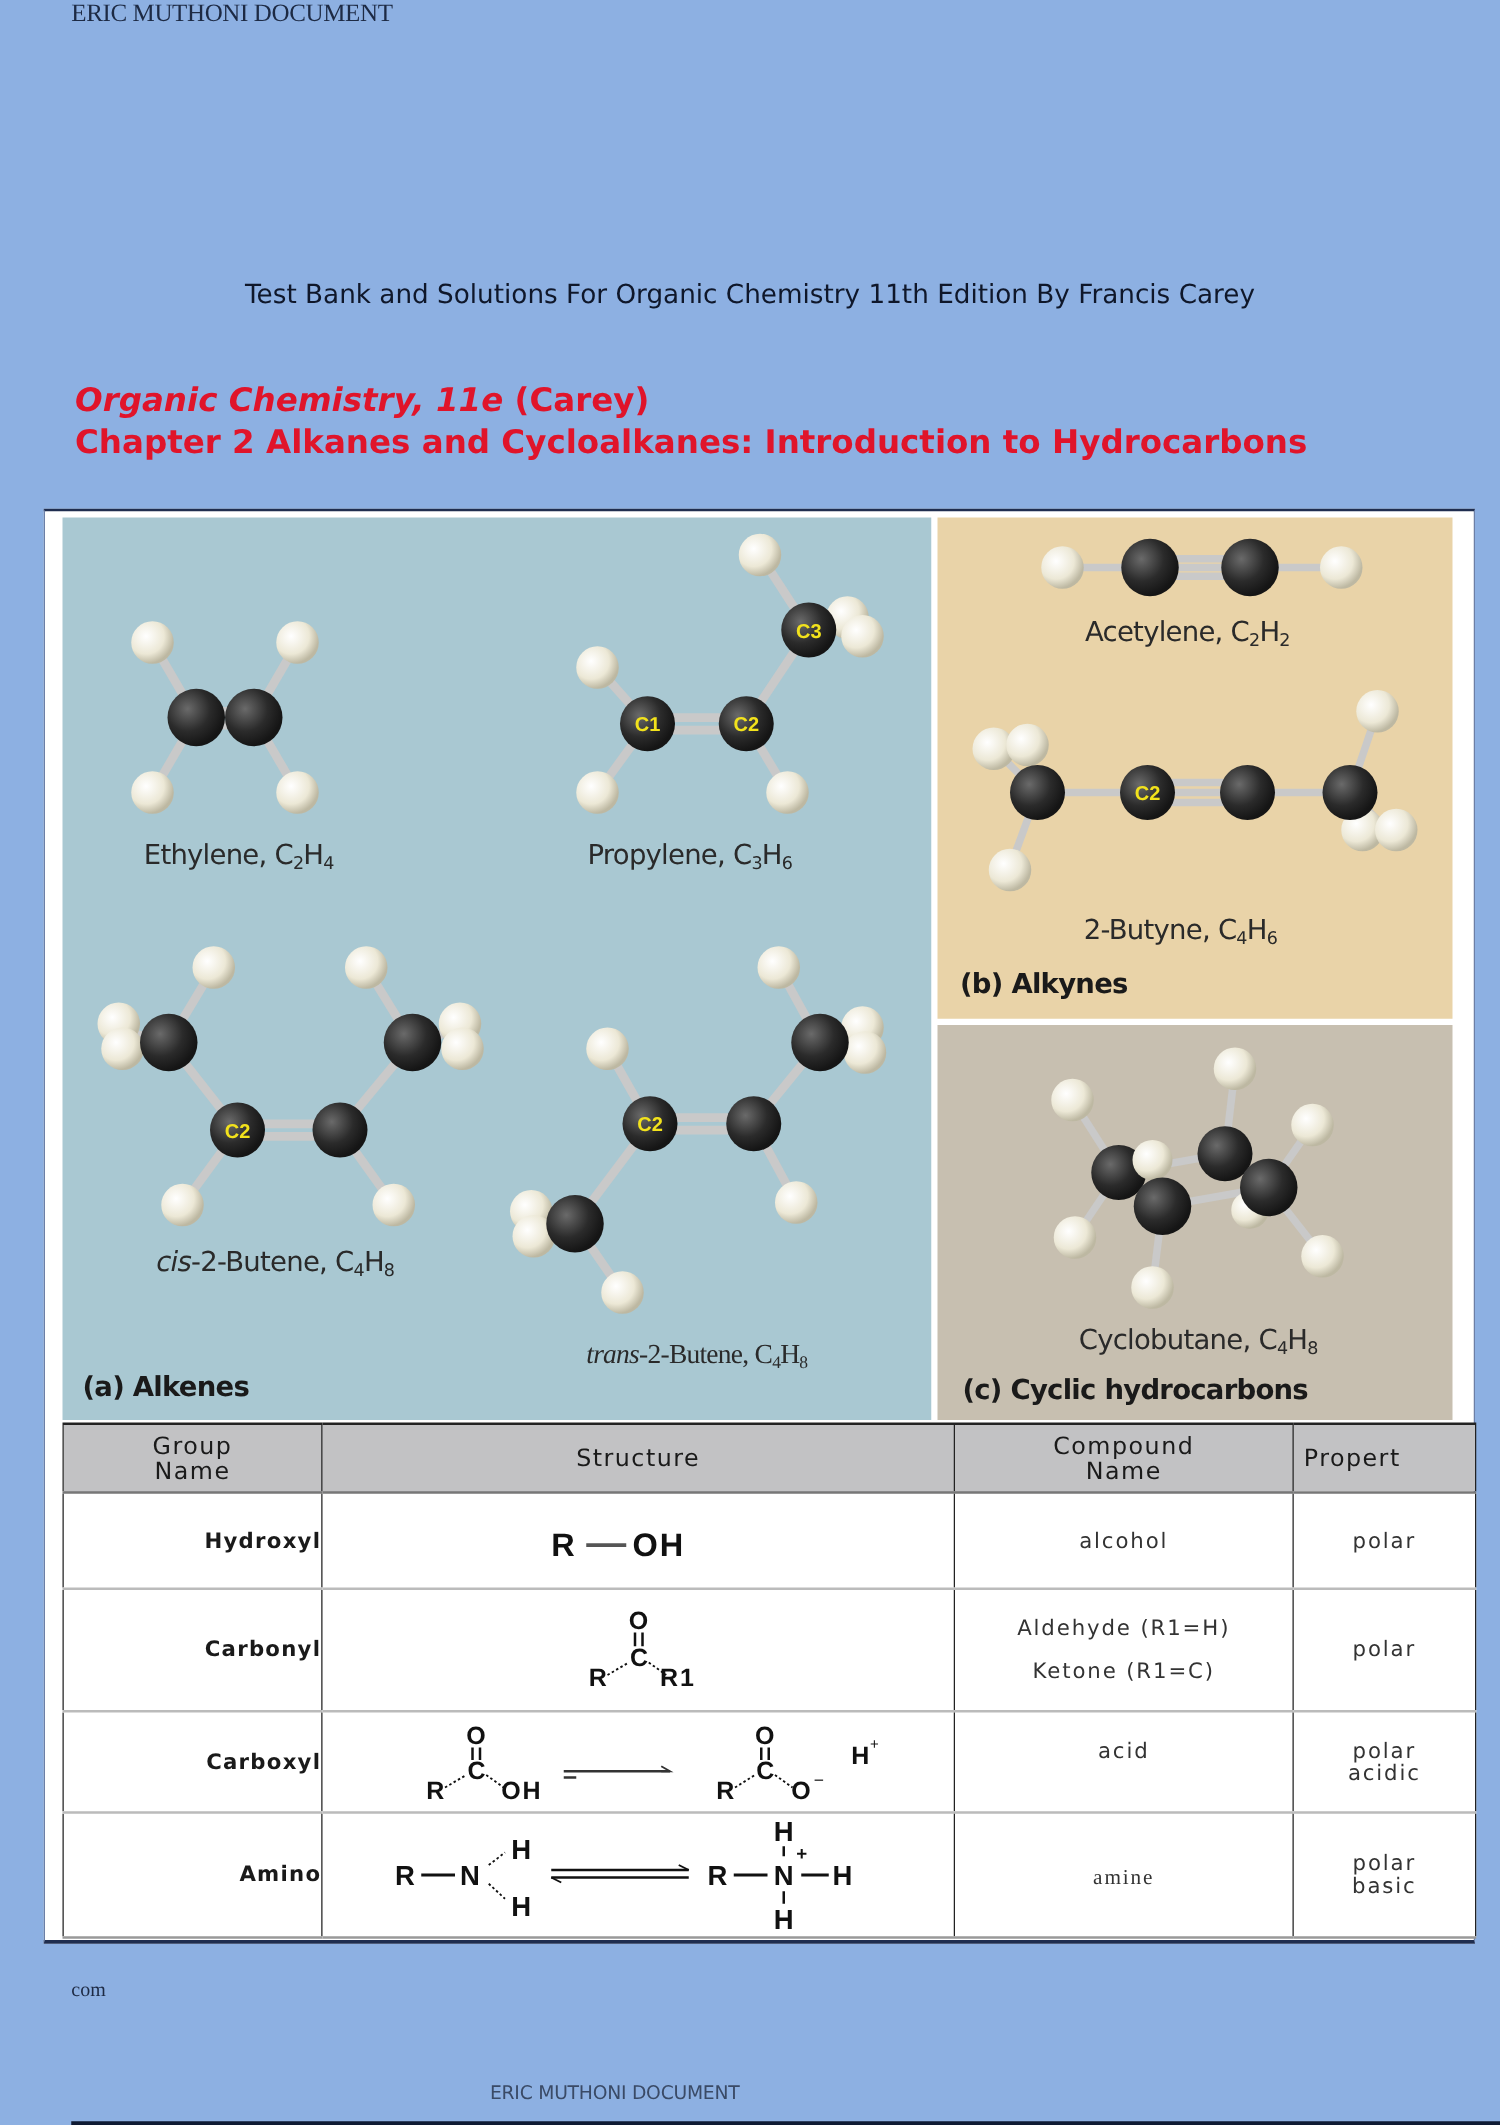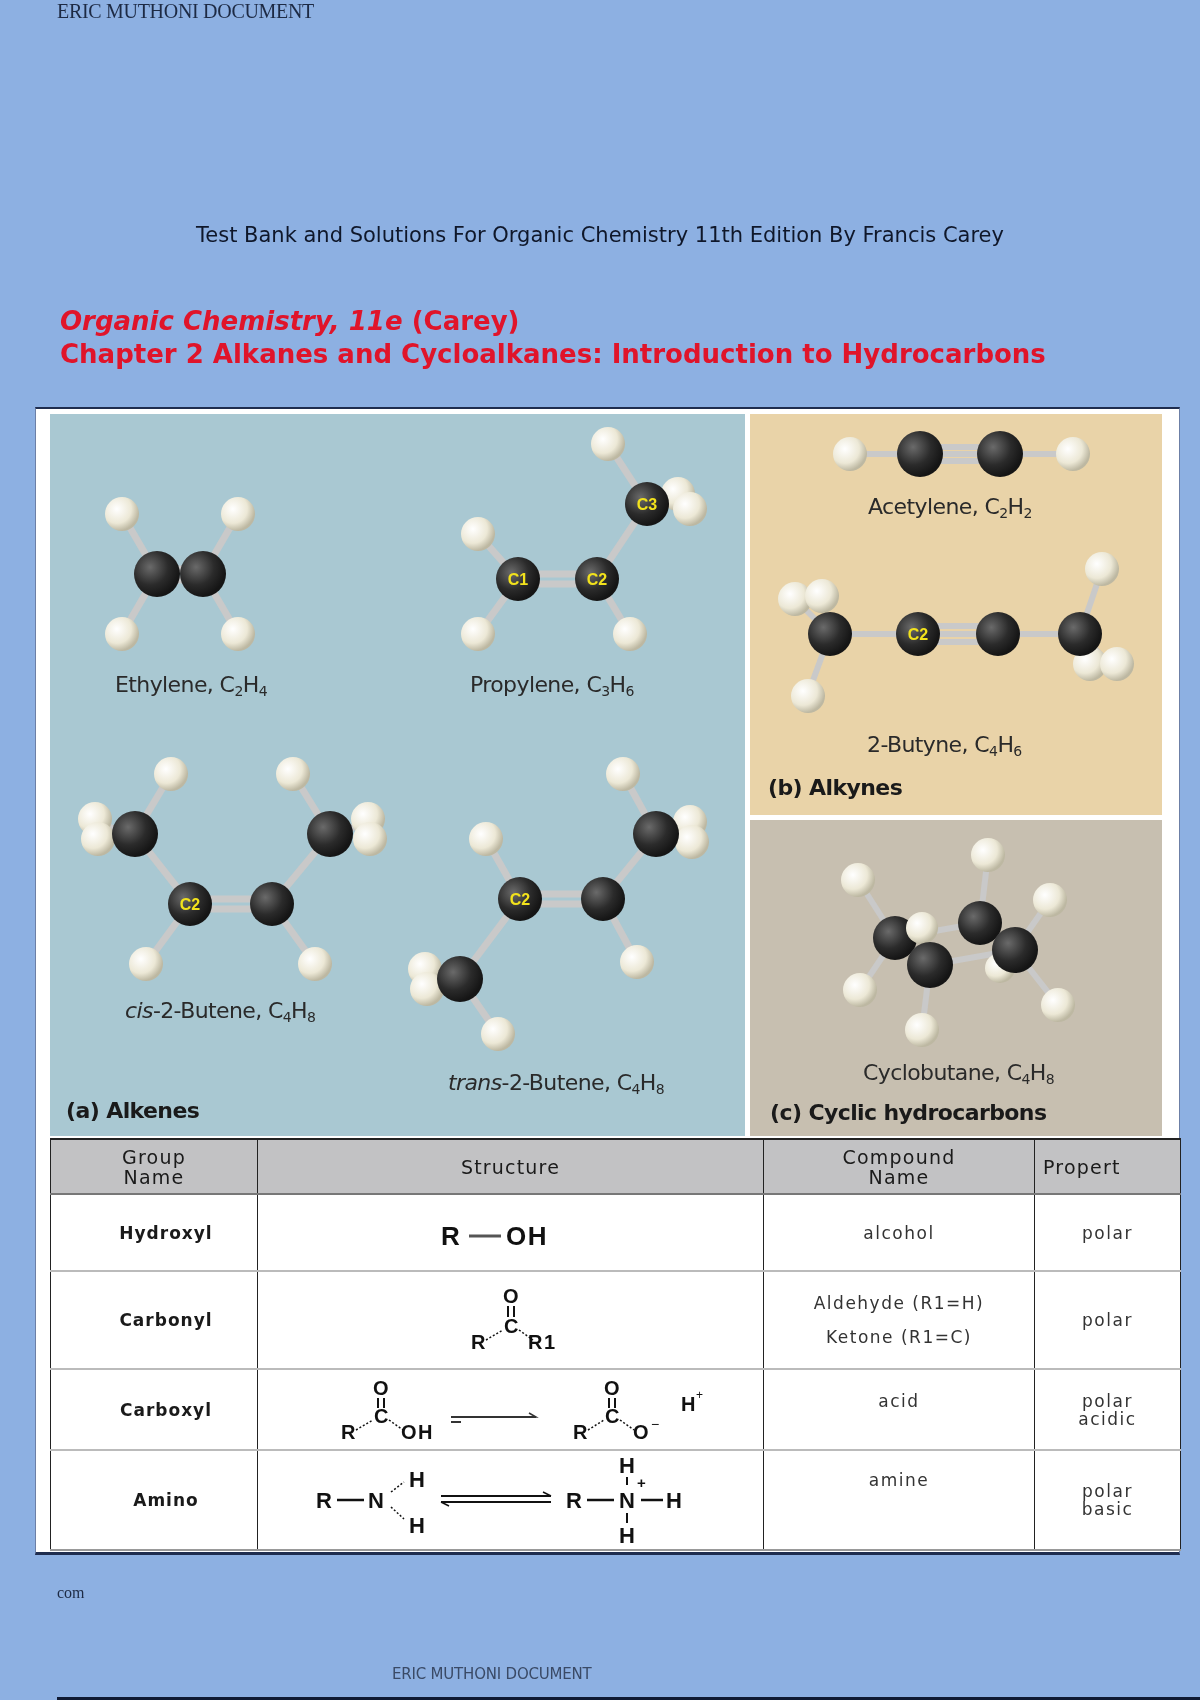--- a/index.html
+++ b/index.html
@@ -70,21 +70,21 @@
     border-top: 2px solid #222; border-bottom: 2px solid #777;
     height: 55px; text-align: center; vertical-align: middle;
   }
   .fg-table td {
     background: #ffffff; color: #1a1a1a;
     border-left: 1.5px solid #222; border-right: 1.5px solid #222;
     border-bottom: 2px solid #bbbbbb;
     text-align: center; vertical-align: middle;
     font-size: 17px; letter-spacing: 1.5px;
   }
-  .fg-table td.grp { font-weight: bold; text-align: center; padding-left: 24px; font-size: 17px; letter-spacing: 1px; border-radius: 12px; }
+  .fg-table td.grp { font-weight: bold; text-align: right; padding-left: 24px; font-size: 17px; letter-spacing: 1px; border-radius: 12px; }
   .fg-table td.cmp { color: #333; line-height: 34px; }
   .fg-table td.prop { color: #333; line-height: 18px; }
   .fg-table tr:last-child td { border-bottom: 2px solid #999; }
   .struct-svg { display: block; margin: 0 auto; }
   .footer-left {
     position: absolute; left: 57px; top: 1584px;
     font-family: "Liberation Serif", serif; font-size: 16px; color: #1d2a44;
   }
   .footer-center {
     position: absolute; left: 392px; top: 1665px;
@@ -219,21 +219,21 @@
 
   <div class="mol-label" style="left:65px; top:258px;">
     <span>Ethylene, </span><span>C</span><sub>2</sub><span>H</span><sub>4</sub>
   </div>
   <div class="mol-label" style="left:420px; top:258px;">
     <span>Propylene, </span><span>C</span><sub>3</sub><span>H</span><sub>6</sub>
   </div>
   <div class="mol-label" style="left:75px; top:584px;">
     <i>cis</i><span>-2-Butene, </span><span>C</span><sub>4</sub><span>H</span><sub>8</sub>
   </div>
-  <div class="mol-label" style="left:398px; top:656px;">
+  <div class="mol-label" style="left:419px; top:656px;font-family:Liberation Serif, serif;">
     <i>trans</i><span>-2-Butene, </span><span>C</span><sub>4</sub><span>H</span><sub>8</sub>
   </div>
   <div class="panel-caption" style="left:16px; top:684px;">(a) Alkenes</div>
 </div>
 
 <div class="panel-b">
   <svg class="mol" width="412" height="401">
     <defs>
       <radialGradient id="gC2" cx="35%" cy="35%" r="65%">
         <stop offset="0%" stop-color="#6a6a6a"></stop>
@@ -432,21 +432,21 @@
           <line x1="286" y1="45" x2="313" y2="45" stroke="#111" stroke-width="2.5"></line>
           <line x1="340" y1="45" x2="362" y2="45" stroke="#111" stroke-width="2.5"></line>
           <line x1="326" y1="22" x2="326" y2="30" stroke="#111" stroke-width="2"></line>
           <line x1="326" y1="58" x2="326" y2="68" stroke="#111" stroke-width="2"></line>
           <line x1="140" y1="41" x2="250" y2="41" stroke="#111" stroke-width="2"></line>
           <polyline points="242,37 250,41" fill="none" stroke="#111" stroke-width="1.5"></polyline>
           <line x1="140" y1="47" x2="250" y2="47" stroke="#111" stroke-width="2"></line>
           <polyline points="140,47 148,51" fill="none" stroke="#111" stroke-width="1.5"></polyline>
         </svg>
       </td>
-      <td class="cmp" style="vertical-align:top; padding-top:12px;">amine</td>
+      <td class="cmp" style="vertical-align:top; padding-top:34px;font-family:Liberation Serif, serif;">amine</td>
       <td class="prop"><span>polar</span><br><span>basic</span></td>
     </tr>
   </tbody>
 </table>
 
 <div class="footer-left">com</div>
 <div class="footer-center">ERIC MUTHONI DOCUMENT</div>
 <div class="footer-line"></div>
 
 </body></html>

